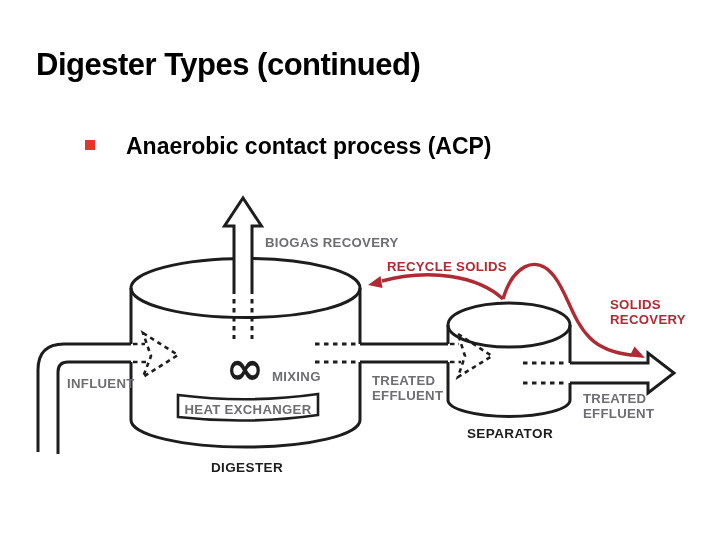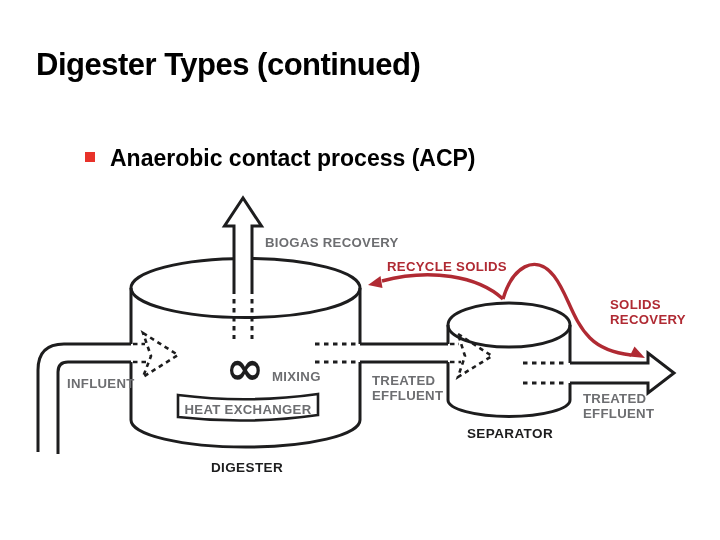--- a/index.html
+++ b/index.html
@@ -1,19 +1,19 @@
 <!DOCTYPE html>
 <html><head>
 <meta charset="utf-8">
 <style>
   html,body{margin:0;padding:0;background:#ffffff;}
   body{width:720px;height:540px;overflow:hidden;}
   .slide{position:relative;width:720px;height:384px;background:#ffffff;font-family:"Liberation Sans",sans-serif;}
   .title{position:absolute;left:36px;top:47px;font-size:31px;font-weight:bold;color:#000000;letter-spacing:-0.5px;white-space:nowrap;}
-  .bullet-row{position:absolute;left:85px;top:145px;display:flex;align-items:flex-start;}
+  .bullet-row{position:absolute;left:85px;top:133px;display:flex;align-items:flex-start;gap:16px;}
   .bullet-marker{width:10px;height:10px;background:#e8322a;margin-top:7px;flex:0 0 auto;}
   .bullet-text{margin-left:15px;font-size:23px;font-weight:bold;color:#000000;white-space:nowrap;}
   svg{position:absolute;left:0;top:0;}
   .ln{stroke:#1d1d1e;stroke-width:3;fill:none;stroke-linecap:butt;}
   .lnf{stroke:#1d1d1e;stroke-width:3;fill:#ffffff;}
   .wfill{fill:#ffffff;stroke:none;}
   .dash{stroke:#1d1d1e;stroke-width:3;fill:none;stroke-dasharray:4.5 4.5;}
   .dashthin{stroke:#1d1d1e;stroke-width:2.6;fill:none;stroke-dasharray:4.5 4;}
   .red{stroke:#b02a33;stroke-width:3.4;fill:none;}
   .redf{fill:#b02a33;stroke:none;}

